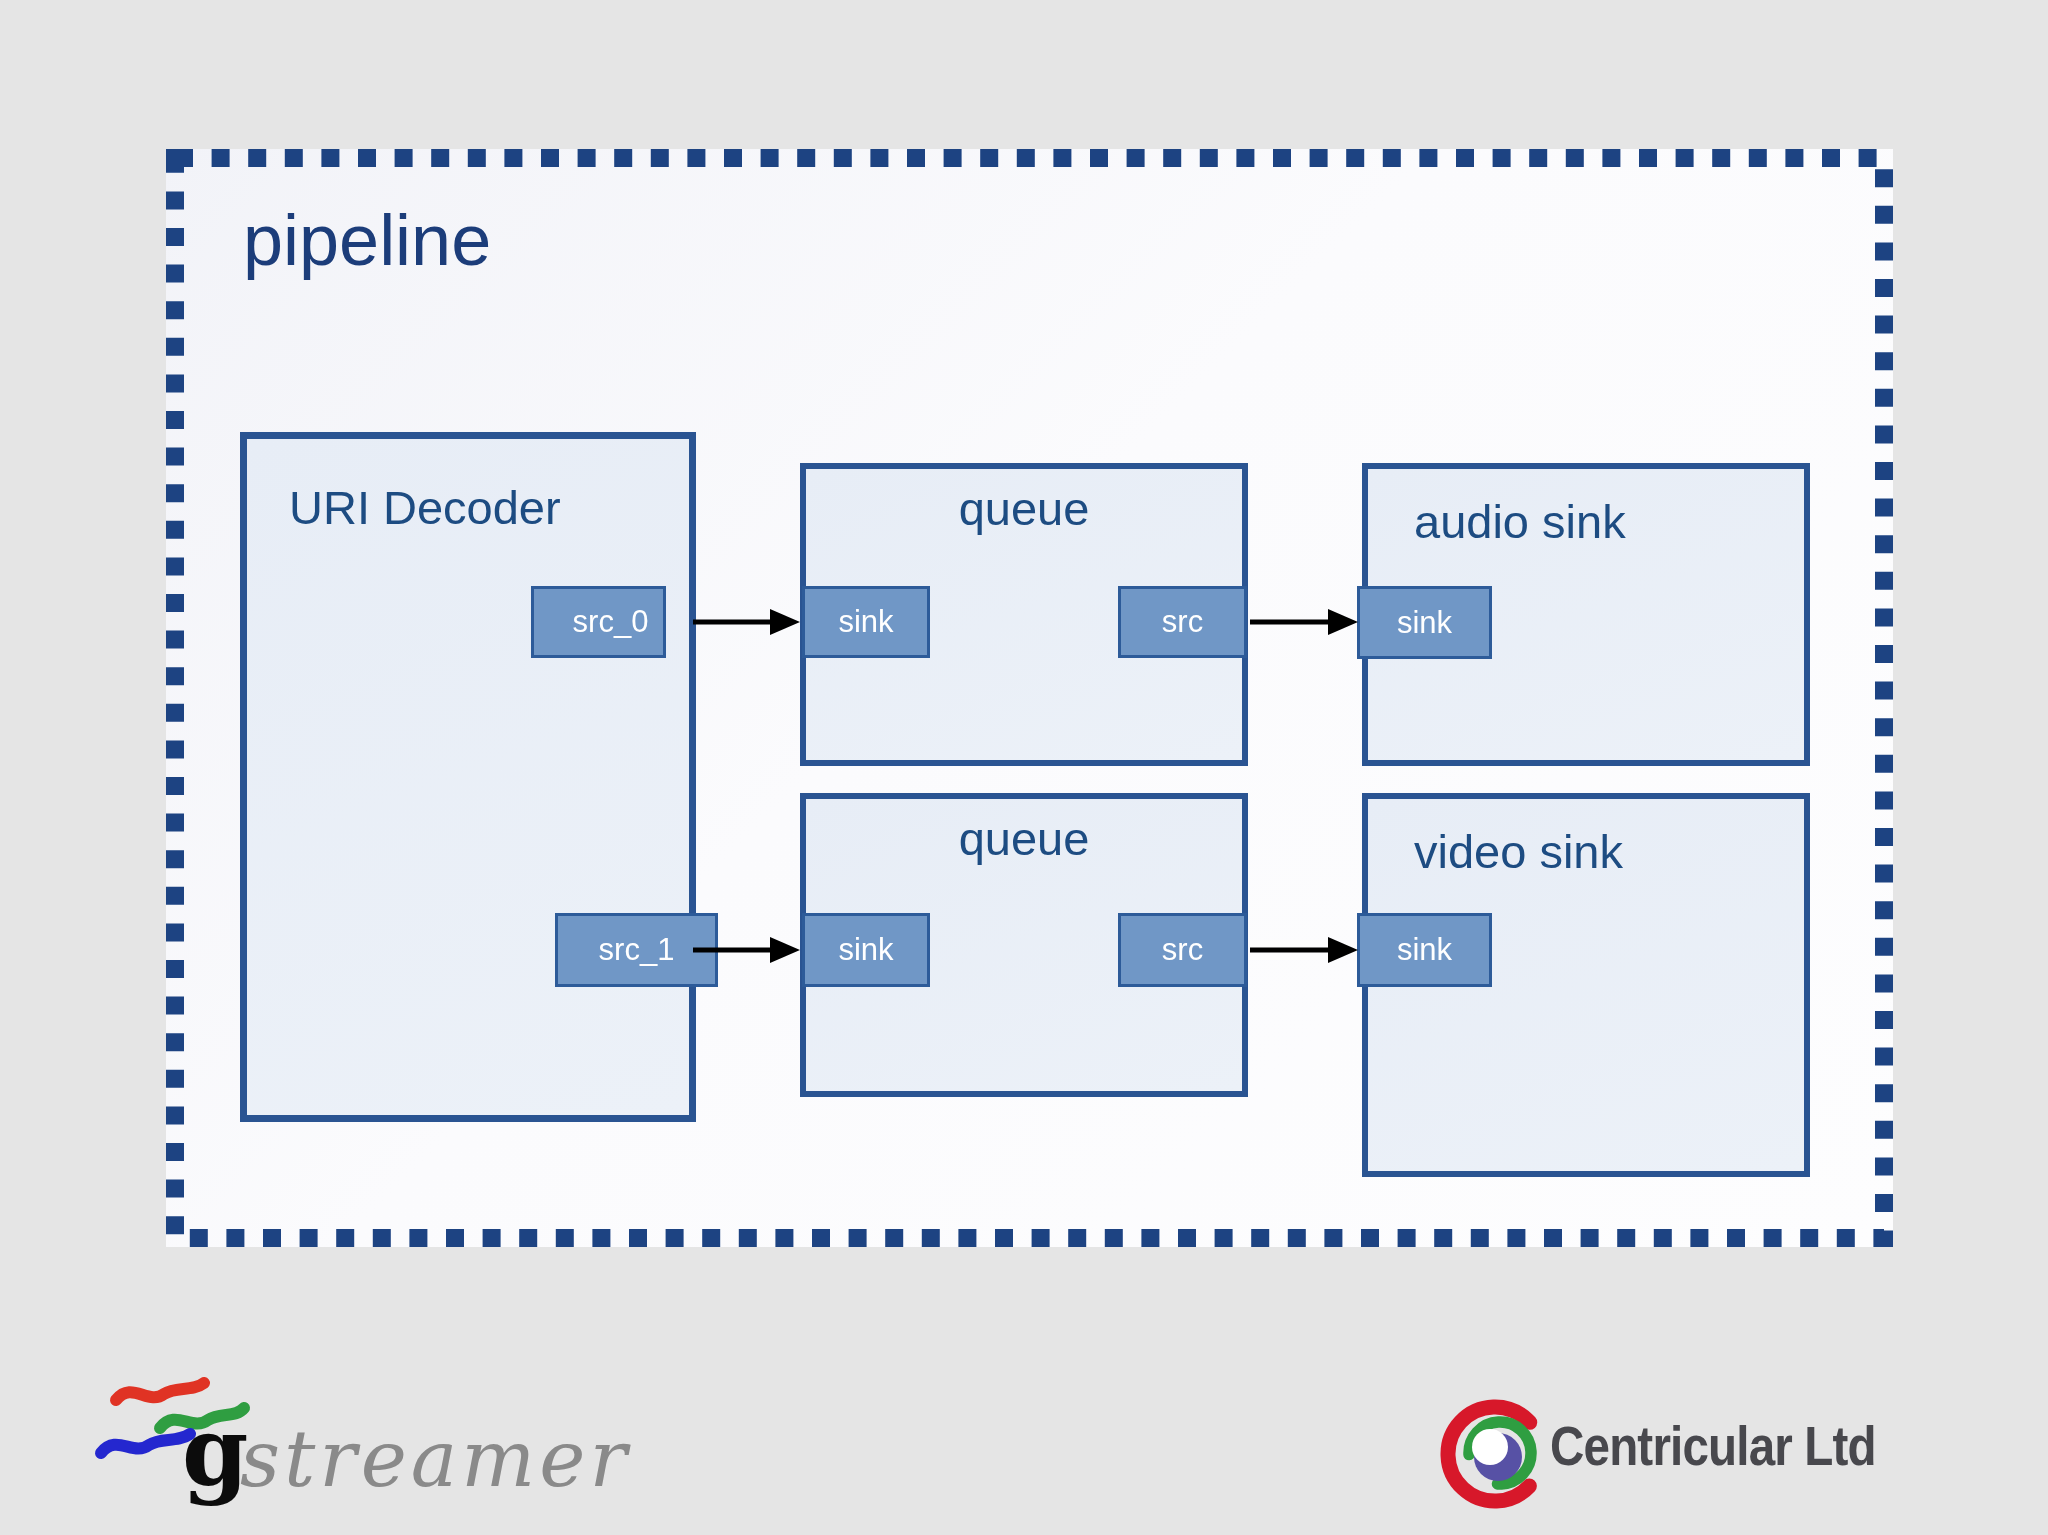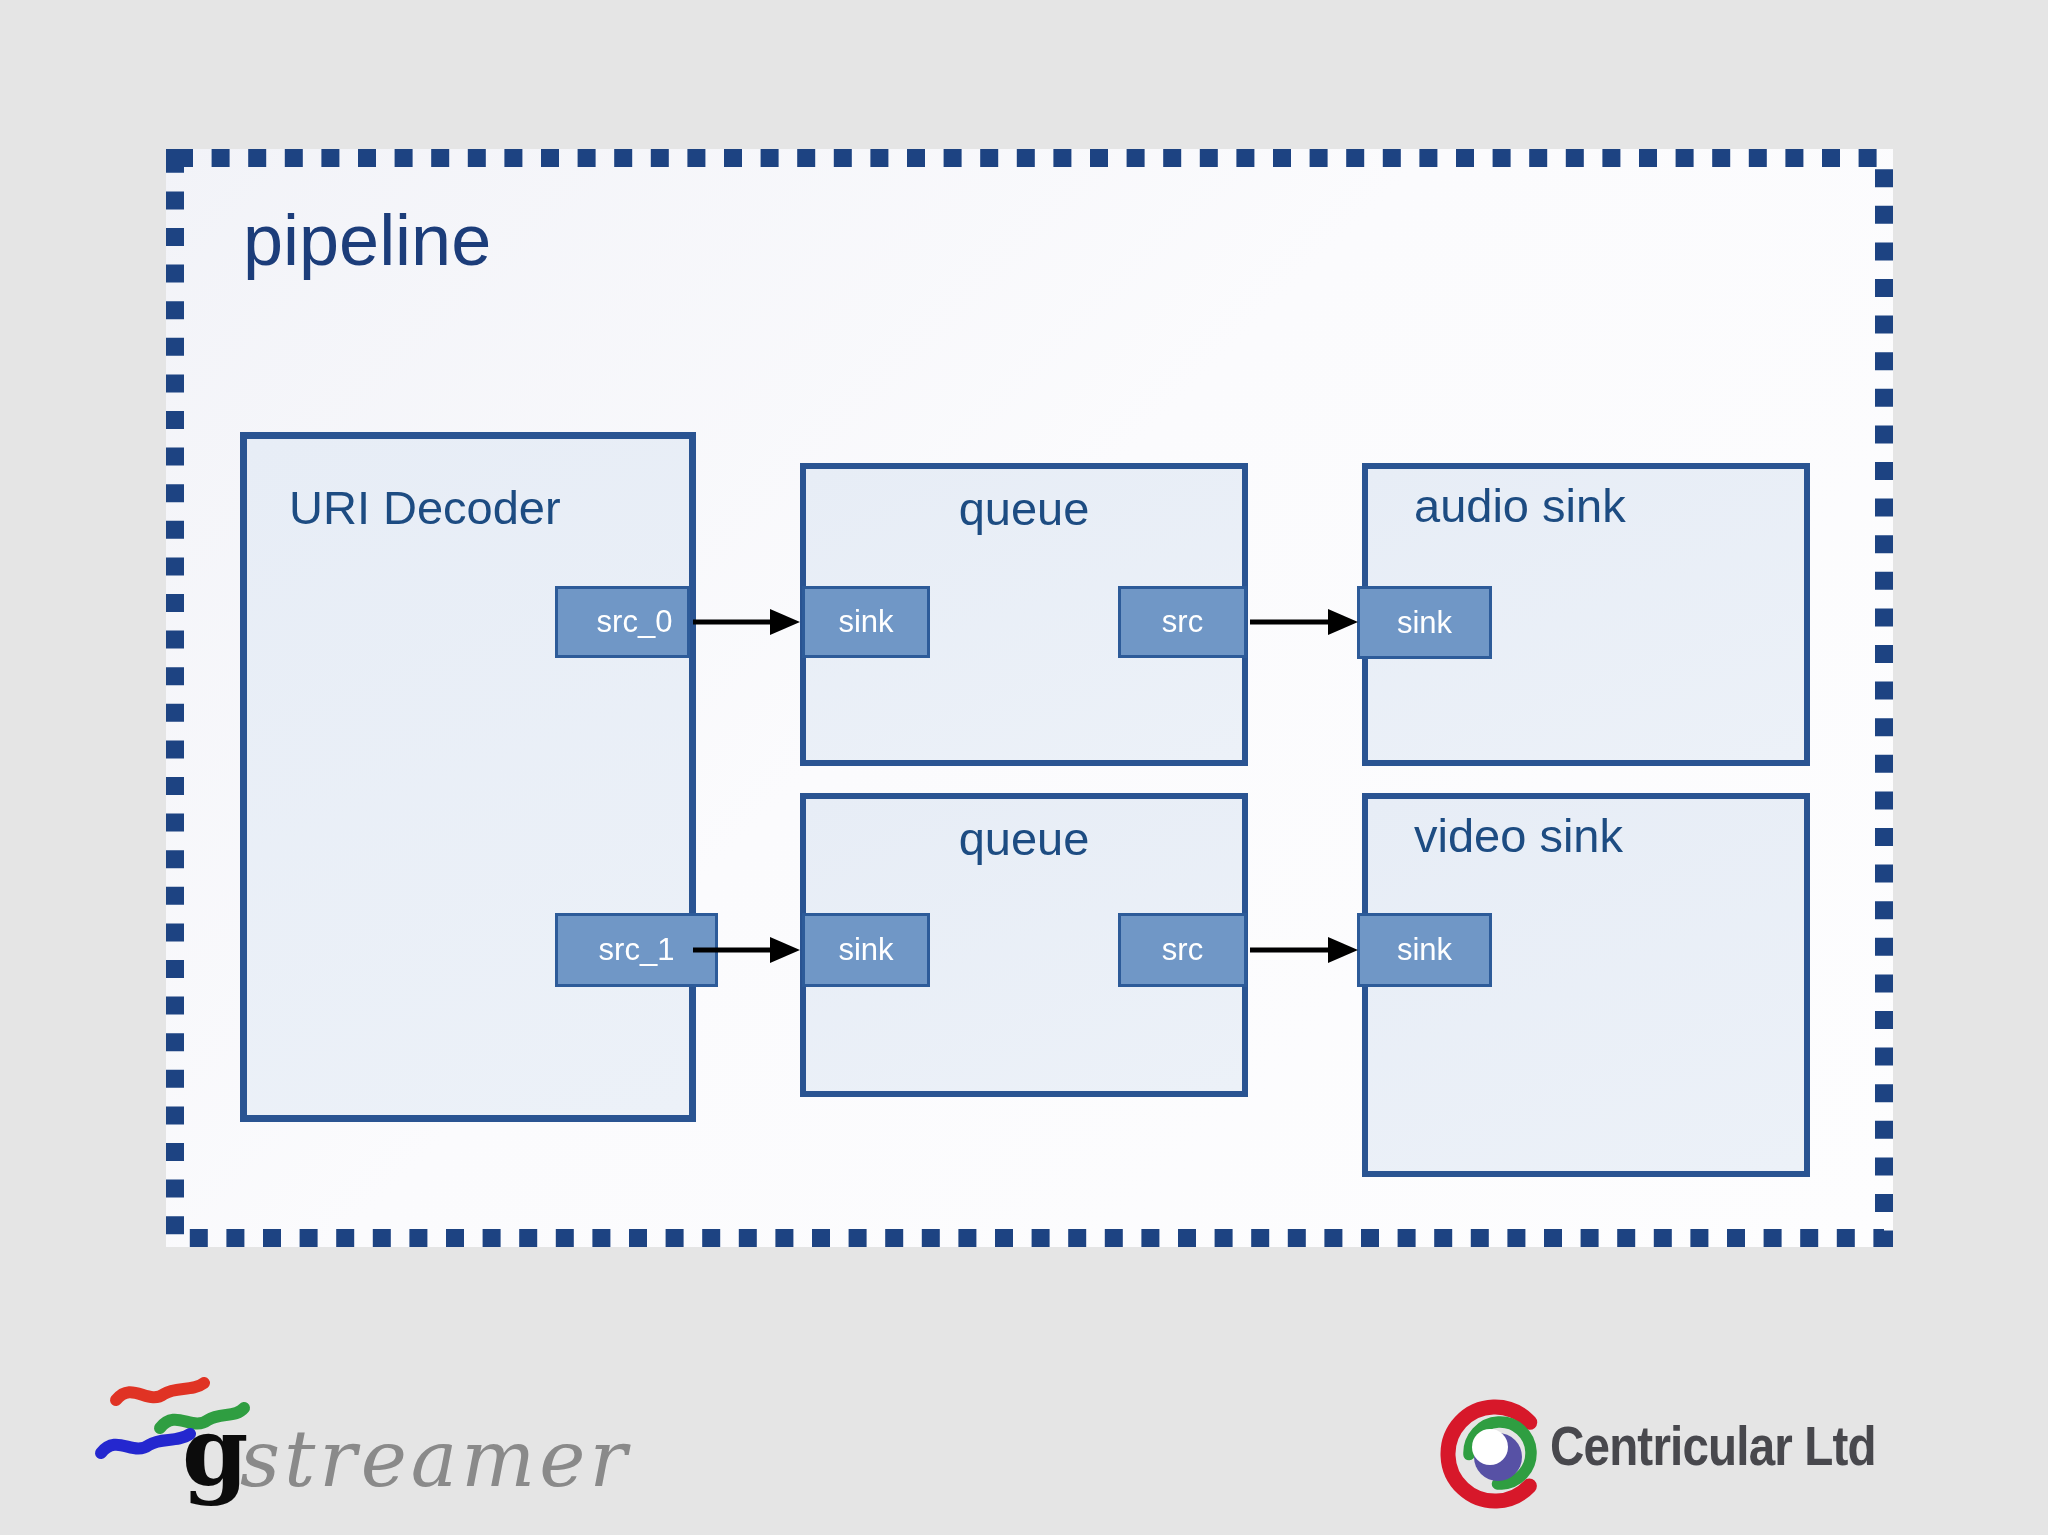--- a/index.html
+++ b/index.html
@@ -27,30 +27,30 @@
   .node-uri      { left:240px;  top:432px; width:456px; height:690px; border-width:7px; }
   .node-queue-a  { left:800px;  top:463px; width:448px; height:303px; }
   .node-asink    { left:1362px; top:463px; width:448px; height:303px; }
   .node-queue-v  { left:800px;  top:793px; width:448px; height:304px; }
   .node-vsink    { left:1362px; top:793px; width:448px; height:384px; }
   .node-label {
     color:#1d4c82; font-size:47px; line-height:1.15; white-space:nowrap;
   }
   .node-uri .node-label   { margin:42px 0 0 42px; }
   .node-queue-a .node-label, .node-queue-v .node-label { margin-top:13px; text-align:center; }
-  .node-asink .node-label, .node-vsink .node-label { margin:10px 0 0 46px; }
+  .node-asink .node-label, .node-vsink .node-label { margin:26px 0 0 46px; }
   
   .pad {
     position:absolute; box-sizing:border-box;
     background:#7097c6; border:3px solid #2d5b99;
     color:#ffffff; font-size:31px;
     display:flex; align-items:center; justify-content:center;
     z-index:3;
   }
-  .pad-src0    { left:555px;  top:586px; width:135px; height:72px;padding-left:24px; }
+  .pad-src0    { left:531px;  top:586px; width:135px; height:72px;padding-left:24px; }
   .pad-src1    { left:555px;  top:913px; width:163px; height:74px; }
   .pad-qa-sink { left:802px;  top:586px; width:128px; height:72px; }
   .pad-qa-src  { left:1118px; top:586px; width:129px; height:72px; }
   .pad-as-sink { left:1357px; top:586px; width:135px; height:73px; }
   .pad-qv-sink { left:802px;  top:913px; width:128px; height:74px; }
   .pad-qv-src  { left:1118px; top:913px; width:129px; height:74px; }
   .pad-vs-sink { left:1357px; top:913px; width:135px; height:74px; }
   
   .arrows { position:absolute; inset:0; width:100%; height:100%; z-index:4; pointer-events:none; }
   

